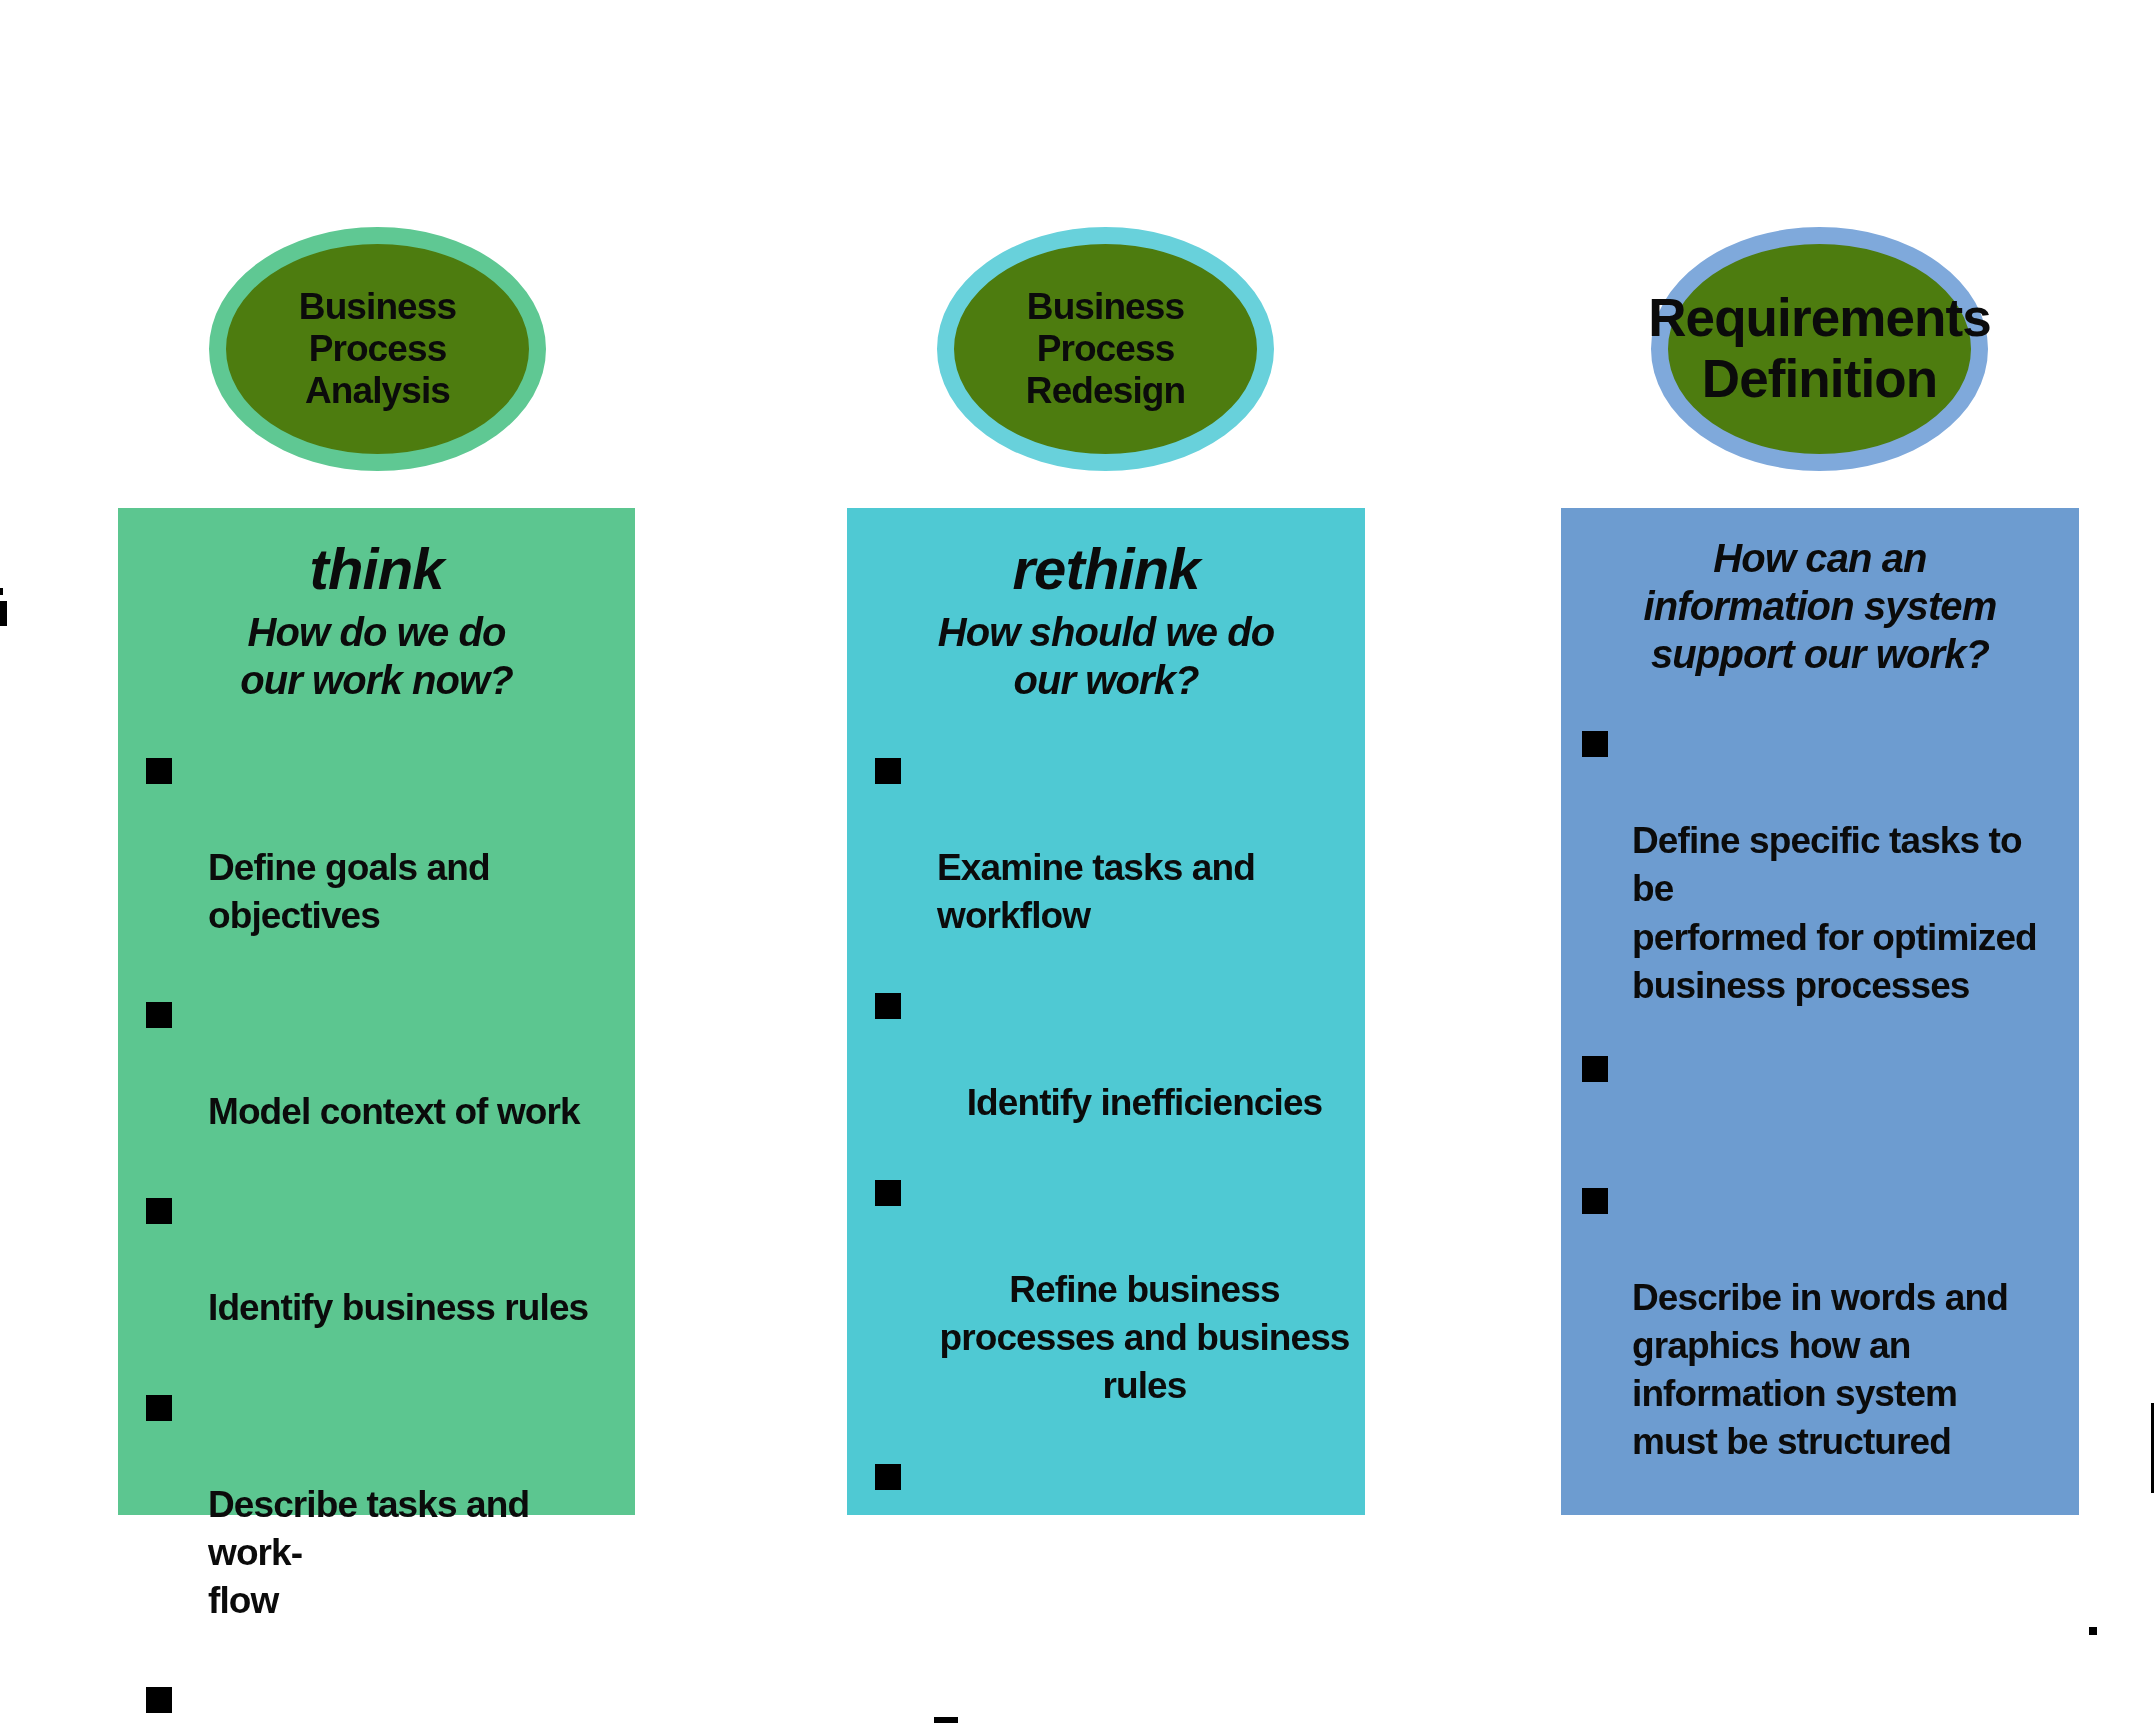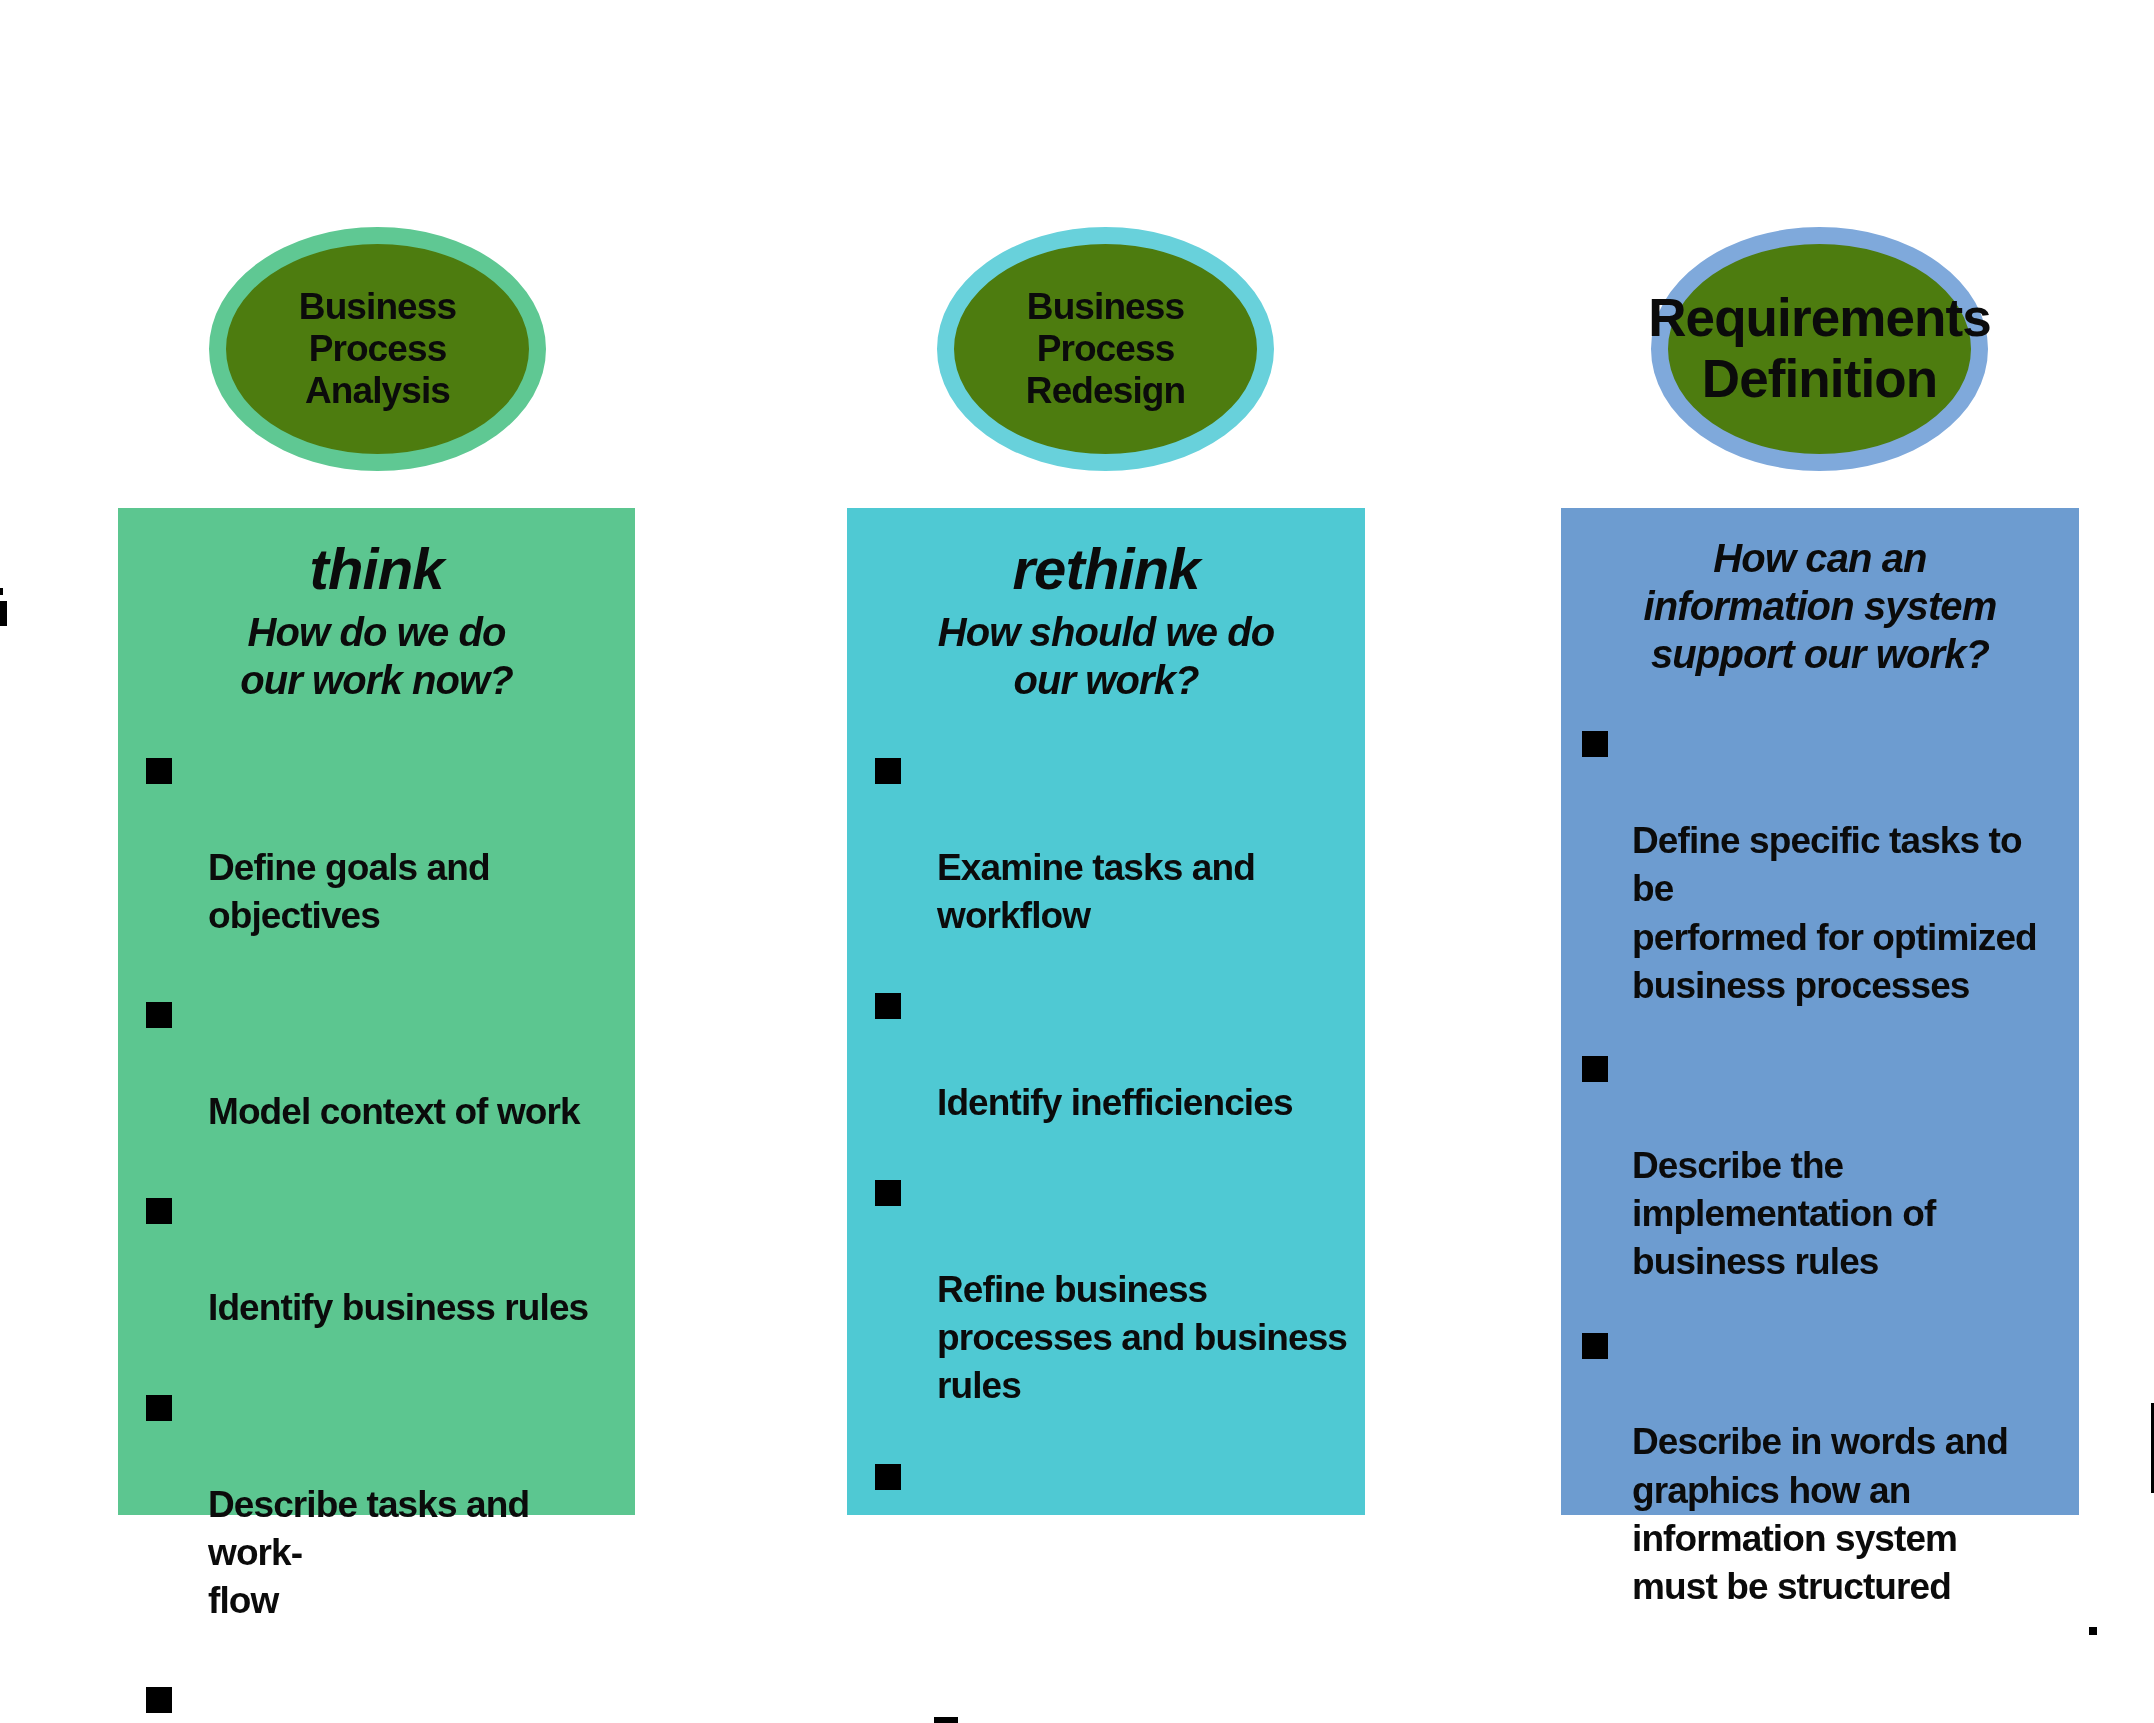--- a/index.html
+++ b/index.html
@@ -89,21 +89,21 @@
     padding-left: 90px;
     font-weight: bold;
     font-size: 37px;
     line-height: 1.3;
     letter-spacing: -0.9px;
     white-space: pre-line;
   }
   .col-0 .bullet-item { padding-left: 90px; }
   .col-2 .bullet-item { padding-left: 71px; }
   .col-0 .bullet-item + .bullet-item { margin-top: 52px; }
-  .col-1 .bullet-item + .bullet-item { margin-top: 43px; }
+  .col-1 .bullet-item + .bullet-item { margin-top: 43px; text-align: center; }
   .col-2 .bullet-item + .bullet-item { margin-top: 36px; }
   .sq {
     position: absolute;
     left: 28px;
     top: 10.3px;
     width: 26px;
     height: 26px;
     background: #000000;
   }
   .col-2 .sq { left: 20.6px; }
@@ -204,23 +204,20 @@
 support our work?</p>
       <ul class="bullets">
         <li class="bullet-item">
           <span class="sq"></span>
           <span>Define specific tasks to be
 performed for optimized
 business processes</span>
         </li>
         <li class="bullet-item">
           <span class="sq"></span>
-          <span>Describe the
-implementation of
-business rules</span>
         </li>
         <li class="bullet-item">
           <span class="sq"></span>
           <span>Describe in words and
 graphics how an
 information system
 must be structured</span>
         </li>
         <li class="bullet-item">
           

